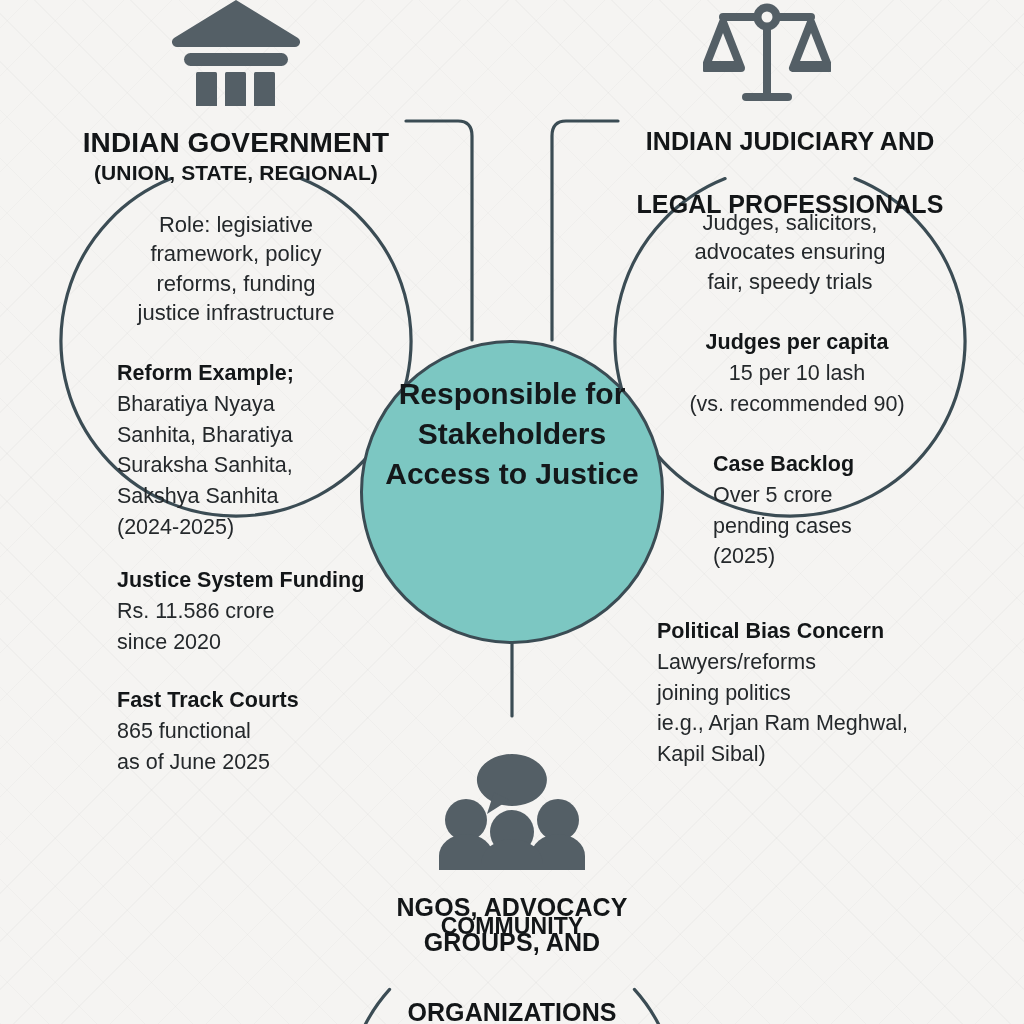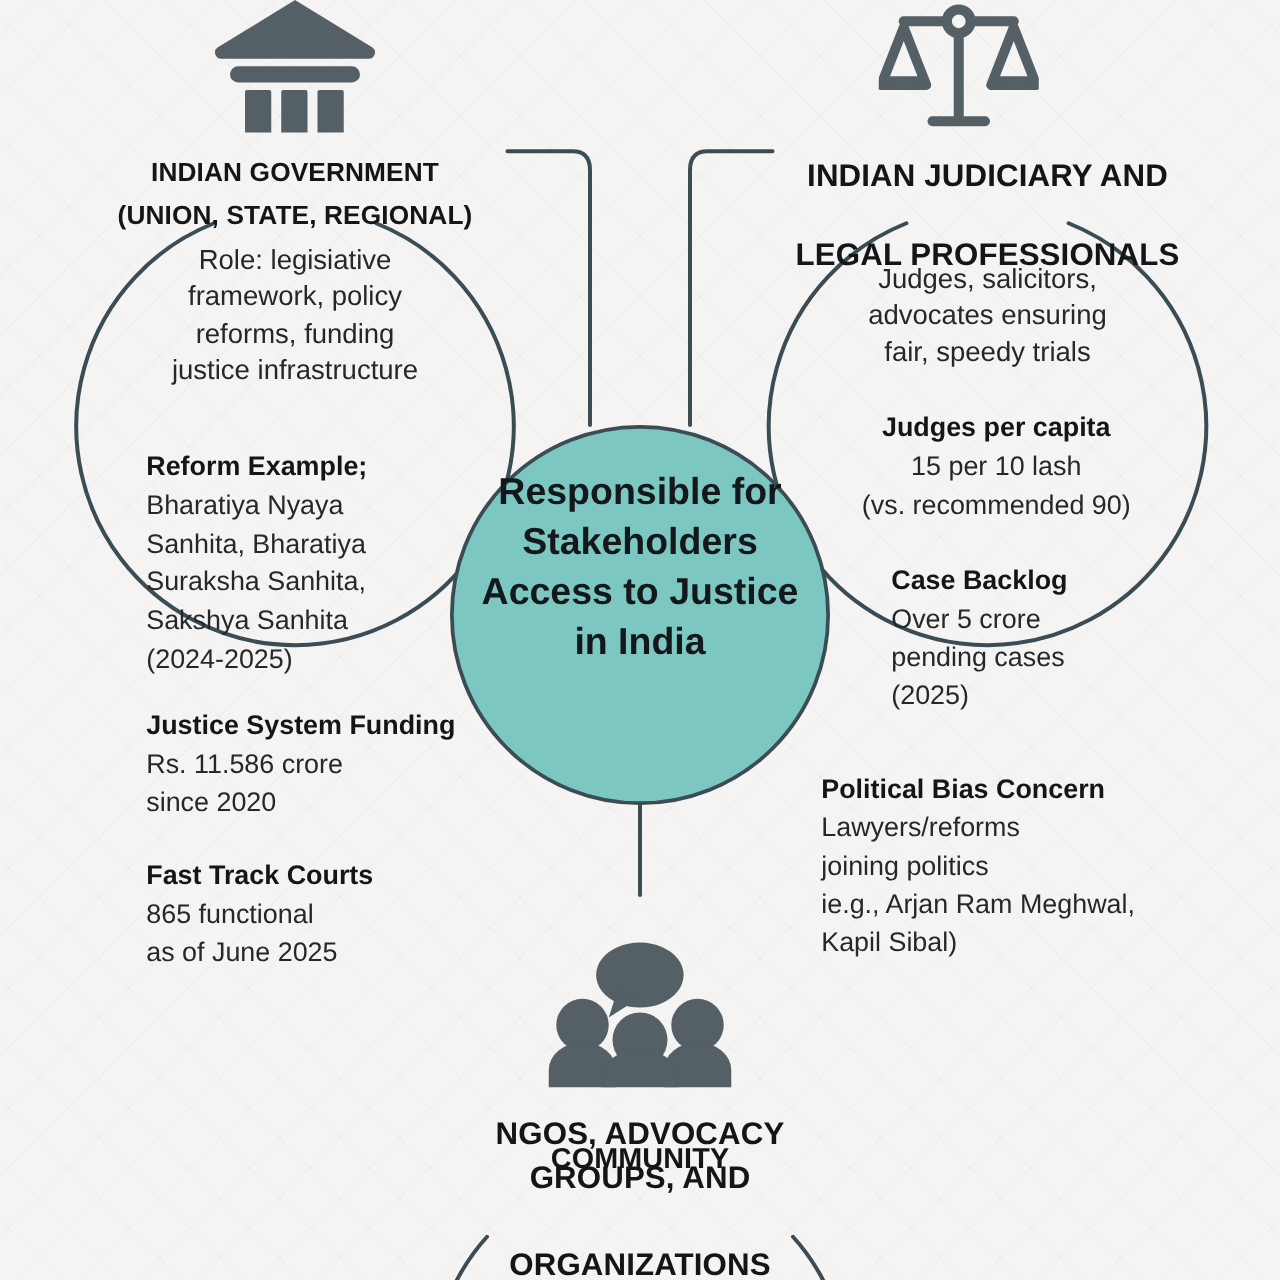--- a/index.html
+++ b/index.html
@@ -127,39 +127,38 @@
   </g>
 </svg>
 
 <div id="stage">
 
   <div id="hub-circle"></div>
   <div id="hub-label">
     <div>Responsible for</div>
     <div>Stakeholders</div>
     <div>Access to Justice</div>
-    <div>in India</div>
   </div>
 
   <div class="node">
 
     <svg class="icon" style="left:170px; top:-2px;" width="132" height="108" viewBox="0 0 132 108">
       <g fill="#545f66">
         <path d="M66 2 L128 40 a5 5 0 0 1 -3 9 L7 49 a5 5 0 0 1 -3 -9 Z"></path>
         <rect x="14" y="55" width="104" height="13" rx="6.5"></rect>
         <rect x="26" y="74" width="21" height="42" rx="1.5"></rect>
         <rect x="55" y="74" width="21" height="40" rx="1.5"></rect>
         <rect x="84" y="74" width="21" height="40" rx="1.5"></rect>
         <rect x="14" y="120" width="104" height="12" rx="6"></rect>
         <rect x="4" y="138" width="124" height="12" rx="6"></rect>
       </g>
     </svg>
-    <div class="node-title" style="left:56px; top:126px; width:360px; font-size:21px;">INDIAN GOVERNMENT</div>
+    <div class="node-title" style="left:56px; top:126px; width:360px; font-size:28px;">INDIAN GOVERNMENT</div>
     <div class="node-title" style="left:56px; top:160px; width:360px; font-size:21px;">(UNION, STATE, REGIONAL)</div>
-    <div class="node-sub" style="left:66px; top:193px; width:340px; font-size:22px; white-space:pre-line;">Role: legisiative
+    <div class="node-sub" style="left:66px; top:210px; width:340px; font-size:22px; white-space:pre-line;">Role: legisiative
 framework, policy
 reforms, funding
 justice infrastructure</div>
   </div>
 
   <div class="node">
 
     <svg class="icon" style="left:703px; top:2px;" width="128" height="104" viewBox="0 0 128 104">
       <g fill="none" stroke="#545f66" stroke-width="8" stroke-linecap="round" stroke-linejoin="round">
         <circle cx="64" cy="15" r="9.5"></circle>

